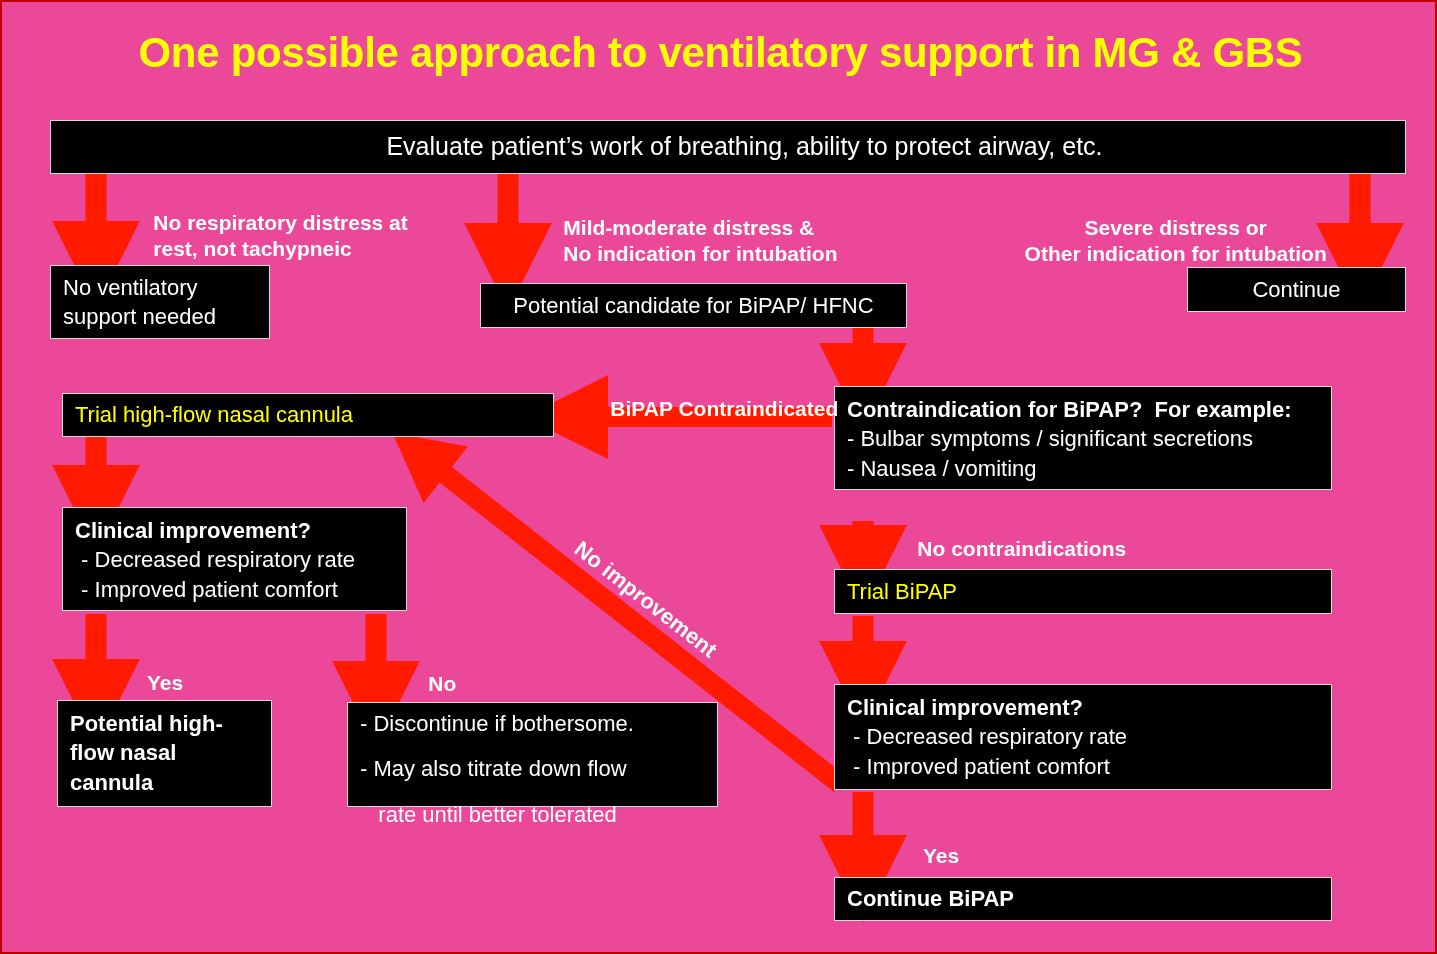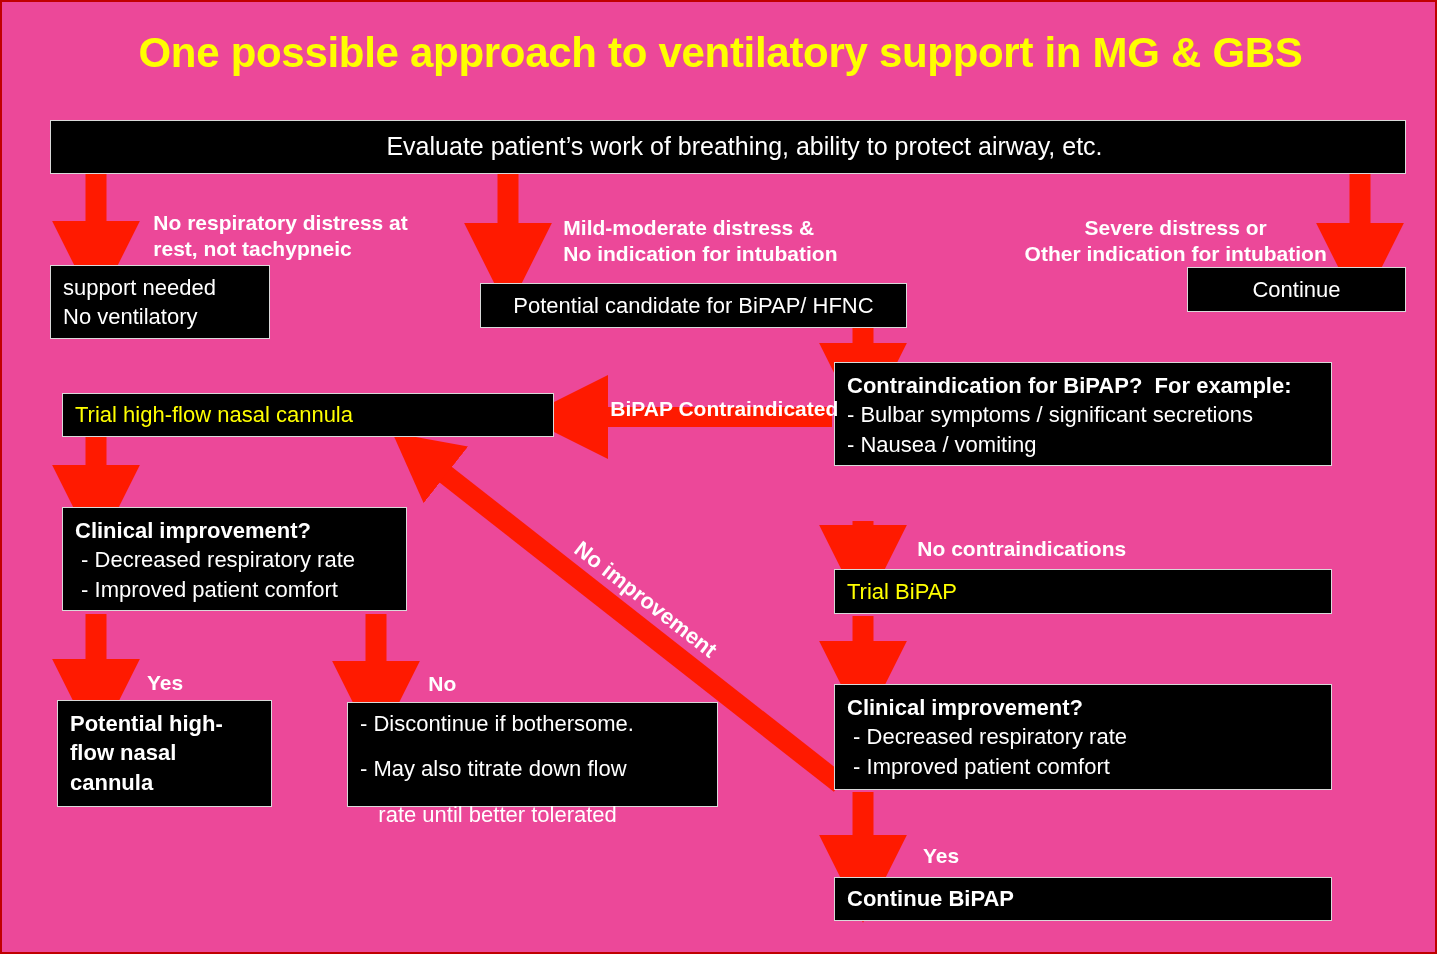--- a/index.html
+++ b/index.html
@@ -111,37 +111,37 @@
     <line x1="861" y1="790" x2="861" y2="862" stroke="#ff1a00" stroke-width="21" marker-end="url(#ah)"></line>
 
     <line x1="838" y1="782" x2="425" y2="458" stroke="#ff1a00" stroke-width="20" marker-end="url(#ahw)"></line>
   </svg>
 
   <div class="box center" style="left:48px; top:118px; width:1356px; height:54px; font-size:25px;padding-left:45px;">
     <span>Evaluate patient’s work of breathing, ability to protect airway, etc.</span>
   </div>
 
   <div class="box" style="left:48px; top:263px; width:220px; height:74px;">
+    <span class="ln">No ventilatory</span>
     <span class="ln">support needed</span>
-    <span class="ln">No ventilatory</span>
   </div>
 
   <div class="box center" style="left:478px; top:281px; width:427px; height:45px;align-items:center;">
     <span>Potential candidate for BiPAP/ HFNC</span>
   </div>
 
   <div class="box center" style="left:1185px; top:265px; width:219px; height:45px;">
     <span>Continue</span>
   </div>
 
   <div class="box bold" style="left:60px; top:391px; width:492px; height:44px;">
     <span class="yellow">Trial high-flow nasal cannula</span>
   </div>
 
-  <div class="box" style="left:832px; top:360px; width:498px; height:104px; justify-content:flex-start; padding-top:8px;">
+  <div class="box" style="left:832px; top:384px; width:498px; height:104px; justify-content:flex-start; padding-top:8px;">
     <span class="ln" style="font-weight:bold;">Contraindication for BiPAP?  For example:</span>
     <span class="ln">- Bulbar symptoms / significant secretions</span>
     <span class="ln">- Nausea / vomiting</span>
   </div>
 
   <div class="box" style="left:60px; top:505px; width:345px; height:104px; justify-content:flex-start; padding-top:8px;">
     <span class="ln" style="font-weight:bold;">Clinical improvement?</span>
     <span class="ln"> - Decreased respiratory rate</span>
     <span class="ln"> - Improved patient comfort</span>
   </div>

